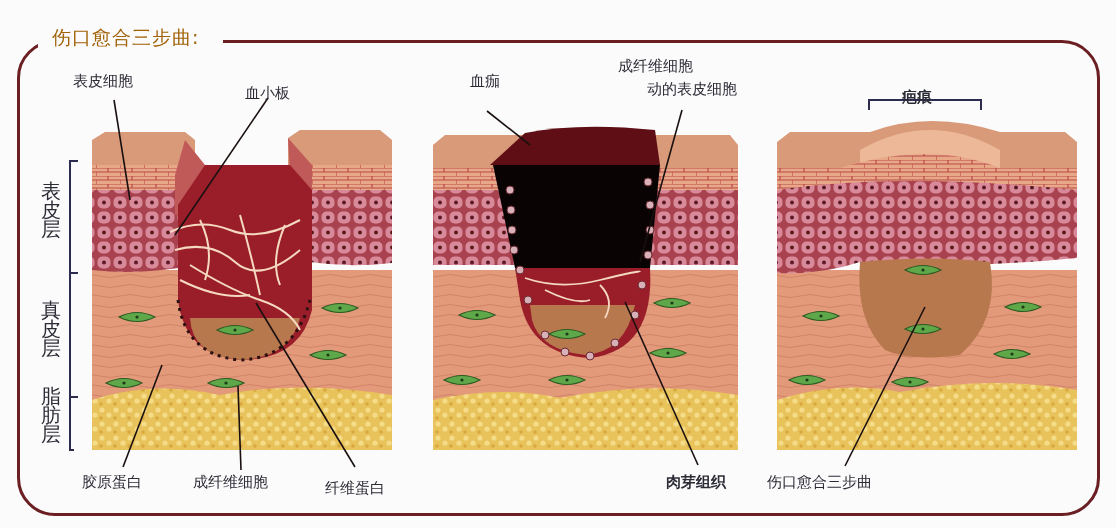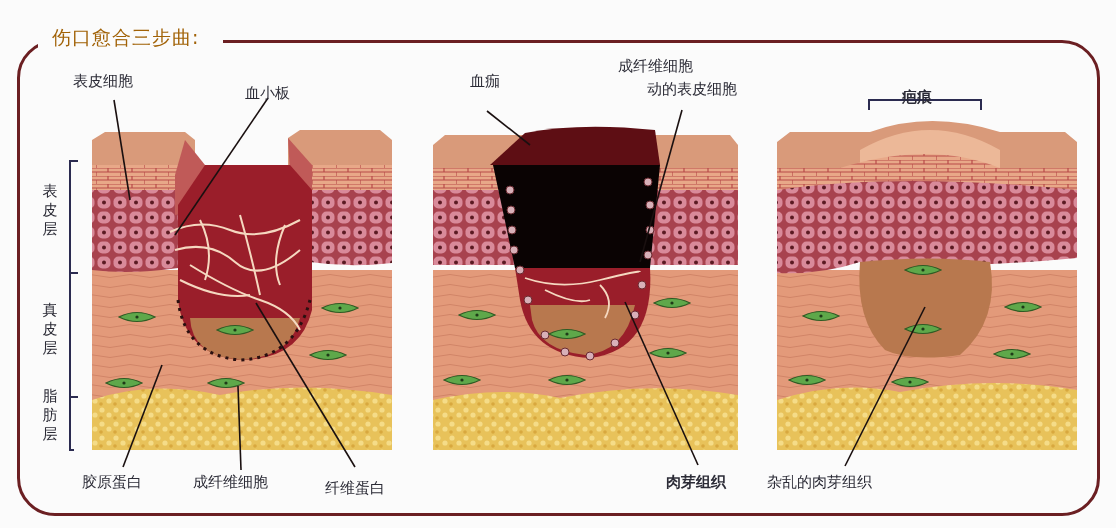--- a/index.html
+++ b/index.html
@@ -3,21 +3,21 @@
 <meta charset="utf-8">
 <style>
   html, body { margin:0; padding:0; }
   body { width:1116px; height:528px; background:#fbfbfb; position:relative; overflow:hidden;
          font-family:"DejaVu Sans", sans-serif; color:#2b2b36; }
   .frame { position:absolute; left:17px; top:40px; width:1083px; height:476px;
            border:3px solid #6b1f22; border-radius:38px; box-sizing:border-box; }
   .title-mask { position:absolute; left:38px; top:24px; width:185px; height:34px; background:#fbfbfb; }
   .title { position:absolute; left:52px; top:25px; font-size:19px; color:#a16207; letter-spacing:1px; }
   .lbl { position:absolute; font-size:15px; color:#2b2b36; white-space:nowrap; }
-  .vlbl { position:absolute; font-size:15px; width:18px; line-height:19px; text-align:center; color:#2b2b36; }
+  .vlbl { position:absolute; font-size:20px; width:18px; line-height:19px; text-align:center; color:#2b2b36; }
   svg { position:absolute; left:0; top:0; }
 </style>
 </head>
 <body>
 
 <div class="frame"></div>
 <div class="title-mask"></div>
 <div class="title">伤口愈合三步曲:</div>
 
 <svg width="1116" height="528">
@@ -160,17 +160,17 @@
 <div class="lbl" style="left:82px;top:473px;">胶原蛋白</div>
 <div class="lbl" style="left:193px;top:473px;">成纤维细胞</div>
 <div class="lbl" style="left:325px;top:479px;">纤维蛋白</div>
 
 <div class="lbl" style="left:470px;top:72px;">血痂</div>
 <div class="lbl" style="left:618px;top:57px;">成纤维细胞</div>
 <div class="lbl" style="left:618px;top:80px;margin-left:29px;">动的表皮细胞</div>
 <div class="lbl" style="left:666px;top:473px;font-weight:bold;">肉芽组织</div>
 
 <div class="lbl" style="left:902px;top:88px;font-weight:bold;">疤痕</div>
-<div class="lbl" style="left:767px;top:473px;">杂乱的肉芽组织</div>
+<div class="lbl" style="left:767px;top:473px;">伤口愈合三步曲</div>
 
 <div class="vlbl" style="left:41px;top:182px;">表皮层</div>
 <div class="vlbl" style="left:41px;top:293px;margin-top:8px;">真皮层</div>
 <div class="vlbl" style="left:41px;top:387px;text-align:center;">脂肪层</div>
 
 </body></html>

